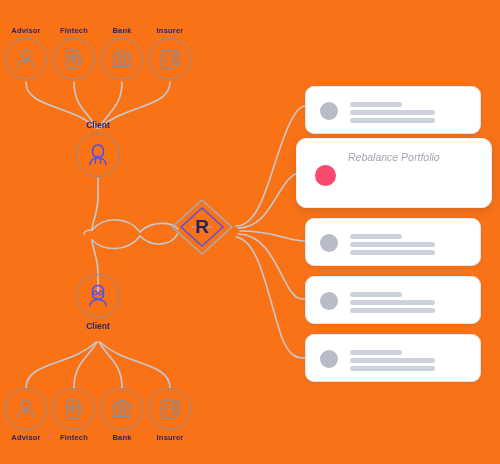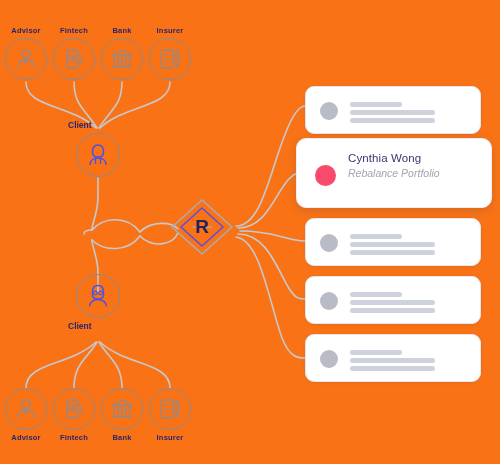--- a/index.html
+++ b/index.html
@@ -47,21 +47,21 @@
     line-height: 10px;
     white-space: nowrap;
   }
   .entity.top .lbl { margin-bottom: 2px; }
   .entity.bot .lbl { margin-top: 3px; }
 
   
   .client {
     position: absolute;
     width: 60px;
-    text-align: left;
+    text-align: center;
   }
   .client .ring {
     width: 44px;
     height: 44px;
     margin: 0 auto;
     border: 1.6px solid #8b8b93;
     border-radius: 50%;
     box-sizing: border-box;
     display: flex;
     align-items: center;
@@ -340,21 +340,20 @@
   <div class="card ph" style="top:86px;">
     <div class="avatar"></div>
     <div class="bar b1"></div>
     <div class="bar b2"></div>
     <div class="bar b3"></div>
   </div>
 
   <div id="card-highlight" class="card">
     <div class="dot"></div>
     <div class="txt">
-      <div class="name">Cynthia Wong</div>
       <div class="sub">Rebalance Portfolio</div>
     </div>
   </div>
 
   <div class="card ph" style="top:218px;">
     <div class="avatar"></div>
     <div class="bar b1"></div>
     <div class="bar b2"></div>
     <div class="bar b3"></div>
   </div>

